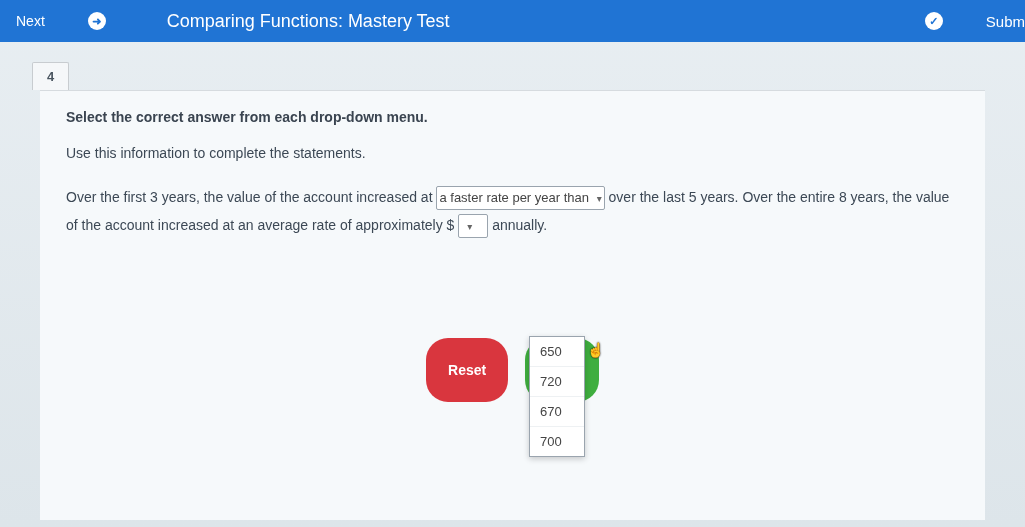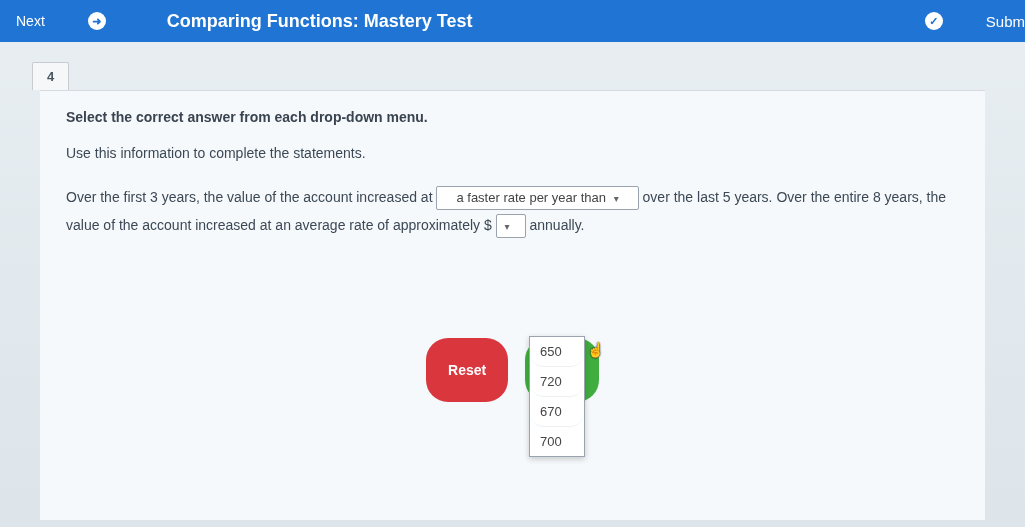--- a/index.html
+++ b/index.html
@@ -36,21 +36,21 @@
       height: 18px;
       border-radius: 50%;
       background: #fff;
       color: #2074d4;
       margin-left: 6px;
       font-size: 11px;
       font-weight: bold;
     }
     .title {
       font-size: 18px;
-      font-weight: 700;
+      font-weight: 400;
     }
     .submit-area {
       position: absolute;
       right: 0;
       display: flex;
       align-items: center;
       font-size: 15px;
       font-weight: 500;
     }
     .check-icon {
@@ -106,21 +106,21 @@
     }
     .statement {
       font-size: 14px;
       color: #3c4855;
       line-height: 2.0;
     }
     .dropdown {
       display: inline-block;
       border: 1px solid #9aa4ae;
       background: #fff;
-      padding: 2px 19px;
+      padding: 2px 2px;
       font-size: 13px;
       color: #444;
       border-radius: 2px;
       cursor: pointer;
       line-height: 1.4;
       vertical-align: middle;
     }
     .dropdown .chev {
       margin-left: 4px;
       font-size: 10px;
@@ -172,21 +172,20 @@
       border: 1px solid #9aa4ae;
       box-shadow: 0 2px 6px rgba(0,0,0,0.2);
       z-index: 10;
     }
     .options-popup .opt {
       padding: 7px 10px;
       font-size: 13px;
       color: #444;
       cursor: pointer;
       border-bottom: 1px solid #eef1f3;
-      border-radius: 14px;
     }
     .options-popup .opt:last-child { border-bottom: none; }
   </style>
 </head>
 <body>
 
 <div class="header">
   <div class="next-nav">
     <span>Next</span>
     <span class="circle-icon">➜</span>

